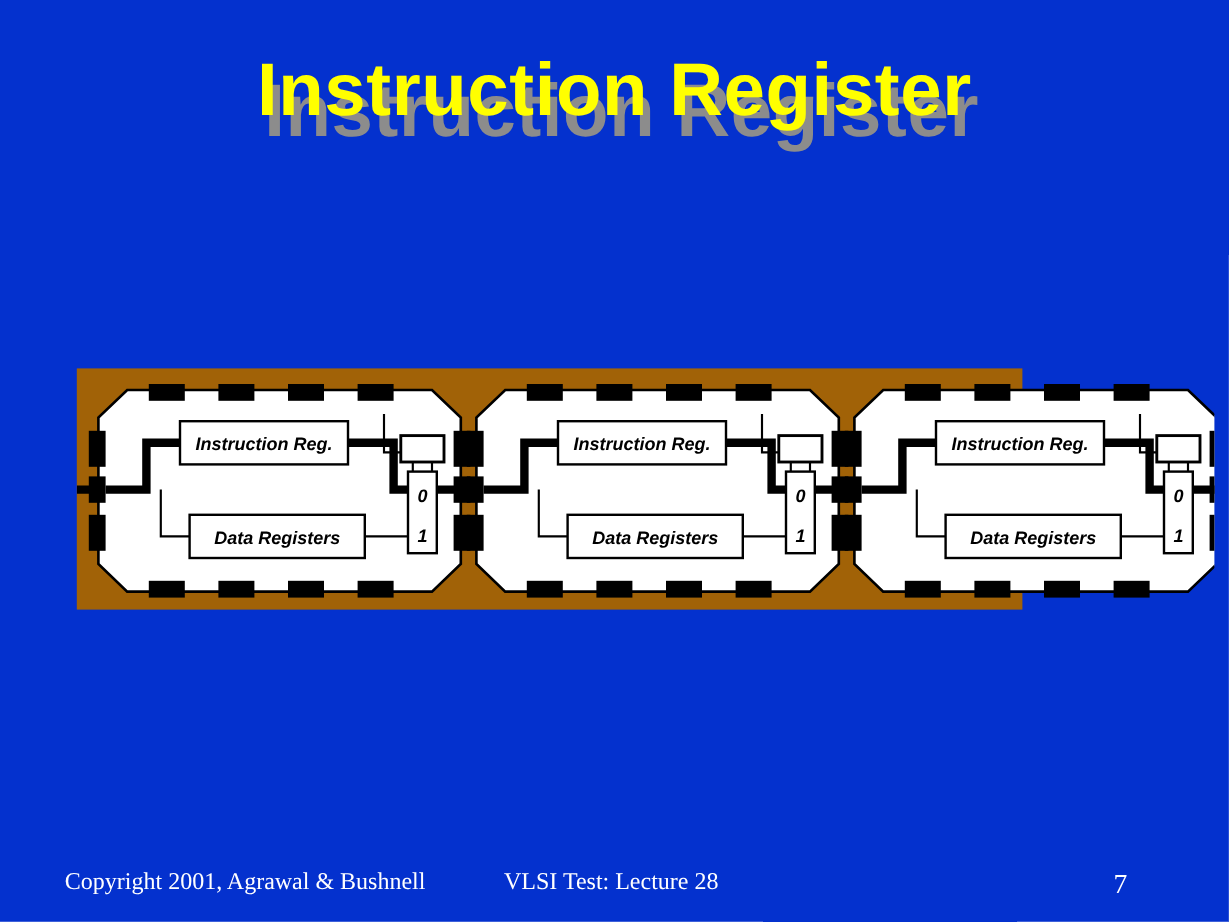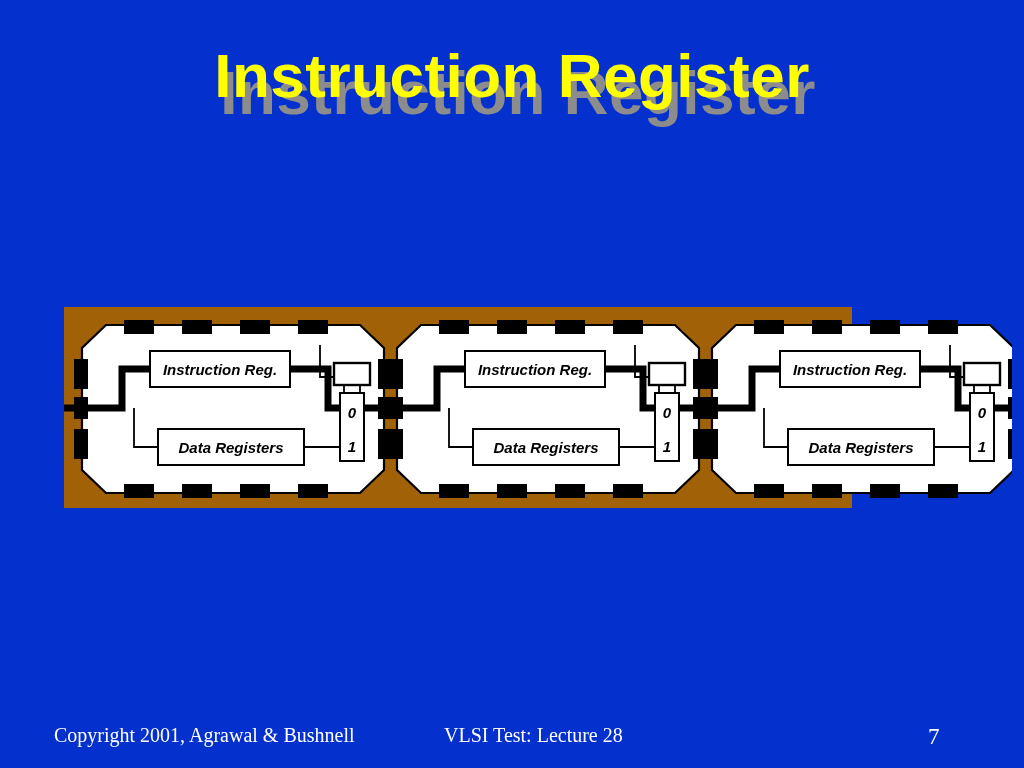--- a/index.html
+++ b/index.html
@@ -68,21 +68,21 @@
     height: 40px;
   }
   .footer-text {
     position: absolute;
     color: #ffffff;
     font-family: "Liberation Serif", serif;
     font-size: 20px;
     white-space: nowrap;
   }
   #footer-copyright { left: 54px; top: 6px; }
-  #footer-lecture   { left: 444px; top: 6px; }
+  #footer-lecture   { left: 420px; top: 6px; }
   #footer-pagenum   { left: 928px; top: 6px; font-size: 23px; }
 
   
   .chip-body   { fill: #ffffff; stroke: #000000; stroke-width: 2.2; }
   .pad         { fill: #000000; }
   .reg-box     { fill: #ffffff; stroke: #000000; stroke-width: 2; }
   .reg-label   { font-family: "Liberation Sans", sans-serif; font-style: italic;
                  font-weight: bold; font-size: 15px; fill: #000000; }
   .mux-box     { fill: #ffffff; stroke: #000000; stroke-width: 2; }
   .mux-label   { font-family: "Liberation Sans", sans-serif; font-style: italic;

